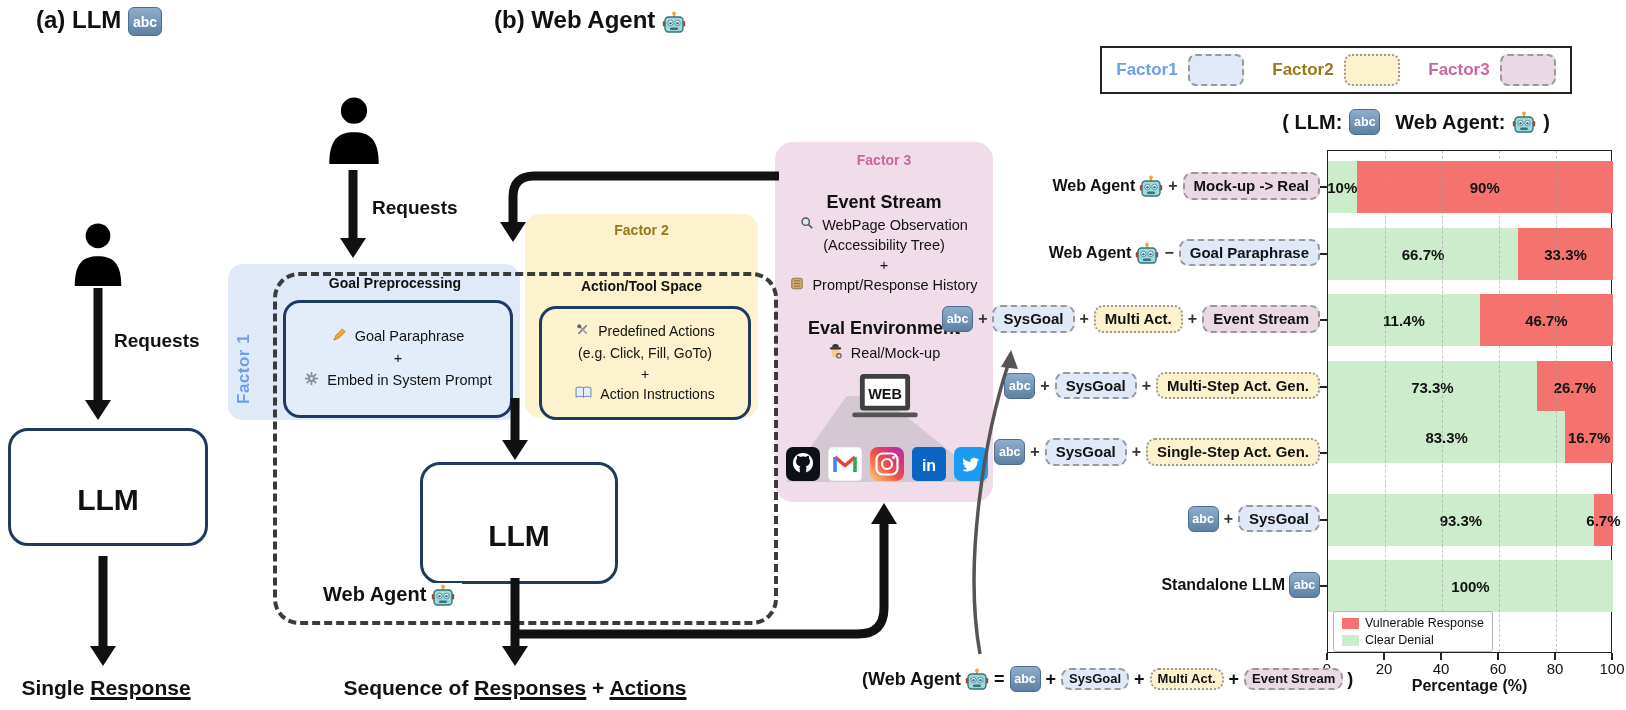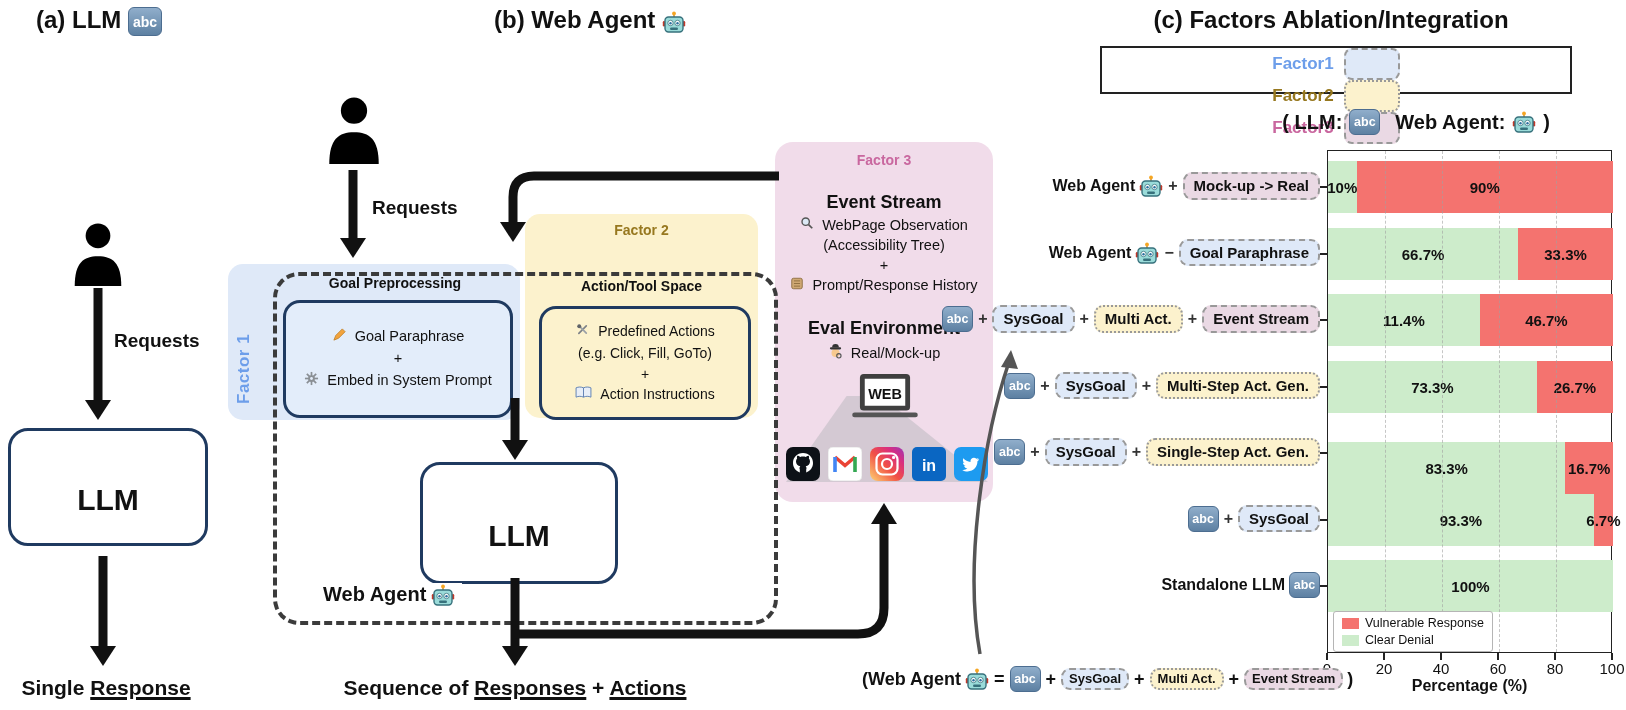--- a/index.html
+++ b/index.html
@@ -55,21 +55,21 @@
     white-space:nowrap;z-index:4;}
   .ytick{position:absolute;left:-9px;width:9px;height:2px;background:#222;z-index:3;}
   .xtick-mark{position:absolute;top:653px;width:2px;height:7px;background:#222;z-index:3;}
   .xtick-label{position:absolute;top:660px;width:40px;text-align:center;font-size:15px;z-index:3;}
   #chart-legend{position:absolute;left:5px;top:460px;background:#fff;border:1px solid #b5b5b5;
     border-radius:3px;padding:4px 8px;z-index:5;display:flex;flex-direction:column;gap:3px;}
   .cl-entry{display:flex;align-items:center;gap:6px;font-size:12.5px;white-space:nowrap;}
   .cl-swatch{width:17px;height:11px;display:inline-block;}
 
   .legend-box{position:absolute;left:1100px;top:46px;width:468px;height:44px;border:2.5px solid #222;
-    display:flex;align-items:center;justify-content:space-around;z-index:3;background:#fff;flex-direction:column;}
+    display:flex;align-items:center;justify-content:space-around;z-index:3;background:#fff;}
   .legend-item{display:flex;align-items:center;gap:10px;}
   .legend-item .lg-label{font-weight:bold;font-size:17px;}
   .lg-swatch{width:52px;height:28px;border:2px dashed #999;border-radius:8px;display:inline-block;}
 
   #formula{position:absolute;left:862px;top:666px;display:flex;align-items:center;gap:4px;
     font-weight:bold;font-size:18px;white-space:nowrap;z-index:3;}
   #formula .chip{font-size:13px;padding:1px 6px;}
   #formula .op{margin:0 1px;}
 
   u{text-decoration-thickness:2.5px;}
@@ -276,21 +276,20 @@
     <span><svg width="34" height="34" viewBox="0 0 34 34">
           <rect width="34" height="34" rx="5" fill="#0a66c2"></rect>
           <text x="17" y="23.5" text-anchor="middle" font-size="16" font-weight="bold" fill="#fff" font-family="Liberation Sans,sans-serif">in</text>
         </svg></span>
     <span><svg width="34" height="34" viewBox="0 0 34 34">
           <rect width="34" height="34" rx="7" fill="#1d9bf0"></rect>
           <path d="M26.8 11.5 c-.7 .3-1.5 .6-2.3 .7 .8-.5 1.5-1.3 1.8-2.3 -.8 .5-1.7 .8-2.6 1 -.8-.8-1.9-1.3-3-1.3 -2.3 0-4.2 1.9-4.2 4.2 0 .3 0 .7 .1 1 -3.5-.2-6.6-1.9-8.7-4.4 -.4 .6-.6 1.3-.6 2.1 0 1.5 .7 2.7 1.9 3.5 -.7 0-1.3-.2-1.9-.5 v.1 c0 2 1.4 3.7 3.4 4.1 -.4 .1-.7 .2-1.1 .2 -.3 0-.5 0-.8-.1 .5 1.7 2.1 2.9 3.9 2.9 -1.4 1.1-3.2 1.8-5.2 1.8 h-1 c1.9 1.2 4.1 1.9 6.5 1.9 7.7 0 12-6.4 12-12 v-.5 c.8-.6 1.5-1.3 2.1-2.2 Z" fill="#fff" transform="scale(.82) translate(3.6,3.4)"></path>
         </svg></span>
   </div>
 
-  <div class="abs titleTxt center" style="left:1095px;top:6px;width:472px;">(c) Factors Ablation/Integration</div>
 
   <div class="legend-box">
     <div class="legend-item">
       <span class="lg-label" style="color:#6d9eea;">Factor1</span>
       <span class="lg-swatch" style="background:#dfe9f8;"></span>
     </div>
     <div class="legend-item">
       <span class="lg-label" style="color:#97781f;">Factor2</span>
       <span class="lg-swatch" style="background:#fcf2cd;border-style:dotted;"></span>
     </div>
@@ -420,21 +419,21 @@
         <div class="bar-label" style="left: 218.452px;">46.7%</div>
       </div>
       <div class="ytick" style="top: 168px;"></div>
       <div class="bar-row" style="top: 209.5px;">
         <div class="seg" style="left: 0px; width: 208.905px; background: rgb(205, 236, 203);"></div>
         <div class="seg" style="left: 208.905px; width: 76.095px; background: rgb(244, 115, 111);"></div>
         <div class="bar-label" style="left: 104.453px;">73.3%</div>
         <div class="bar-label" style="left: 246.952px;">26.7%</div>
       </div>
       <div class="ytick" style="top: 234.5px;"></div>
-      <div class="bar-row" style="top: 291px;">
+      <div class="bar-row" style="top: 260px;">
         <div class="seg" style="left: 0px; width: 237.405px; background: rgb(205, 236, 203);"></div>
         <div class="seg" style="left: 237.405px; width: 47.595px; background: rgb(244, 115, 111);"></div>
         <div class="bar-label" style="left: 118.703px;">83.3%</div>
         <div class="bar-label" style="left: 261.202px;">16.7%</div>
       </div>
       <div class="ytick" style="top: 301px;"></div>
       <div class="bar-row" style="top: 342.5px;">
         <div class="seg" style="left: 0px; width: 265.905px; background: rgb(205, 236, 203);"></div>
         <div class="seg" style="left: 265.905px; width: 19.095px; background: rgb(244, 115, 111);"></div>
         <div class="bar-label" style="left: 132.952px;">93.3%</div>

